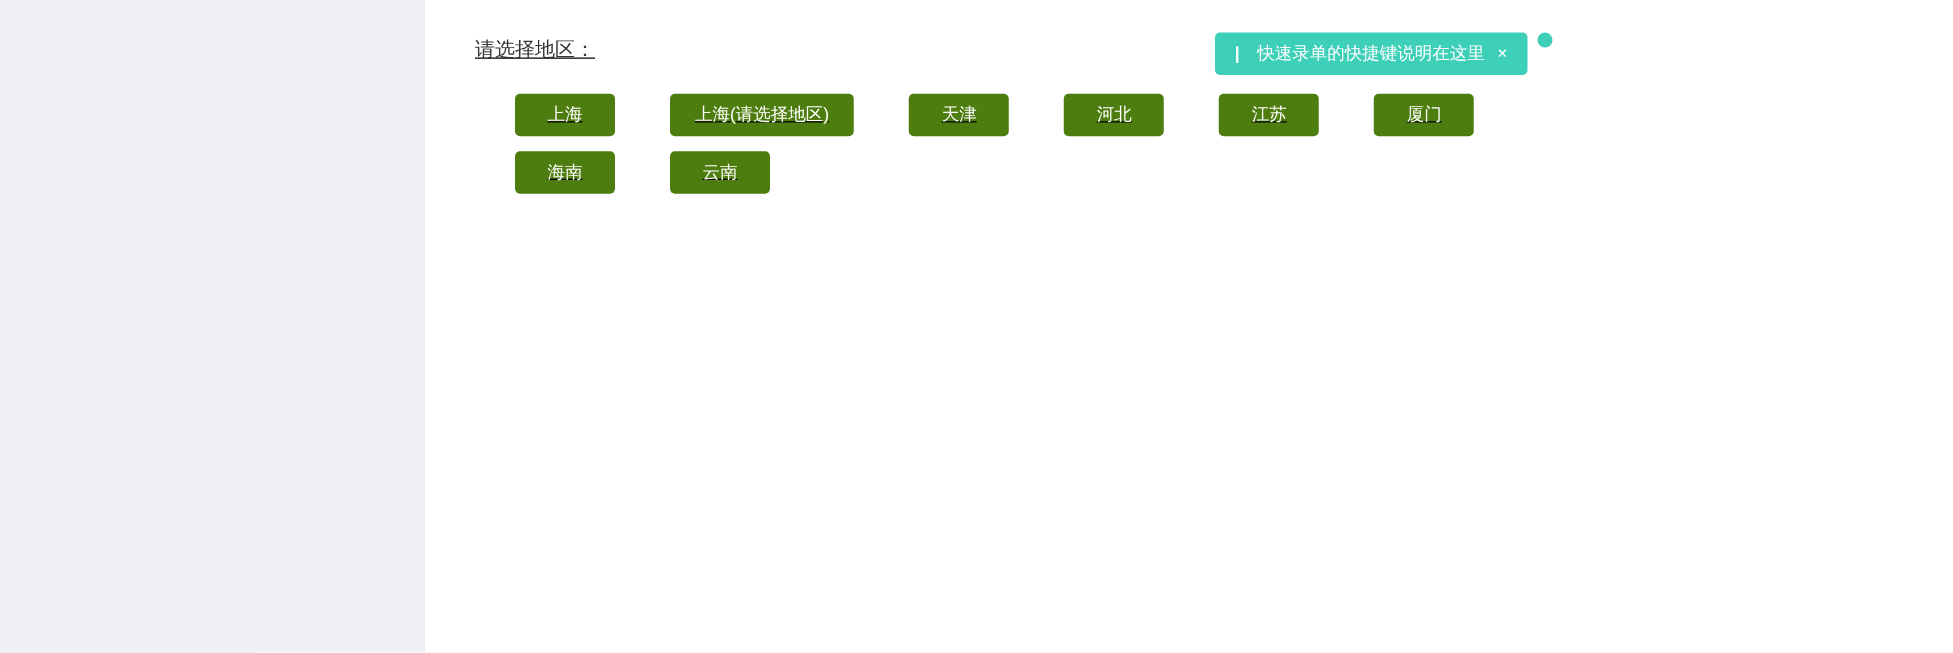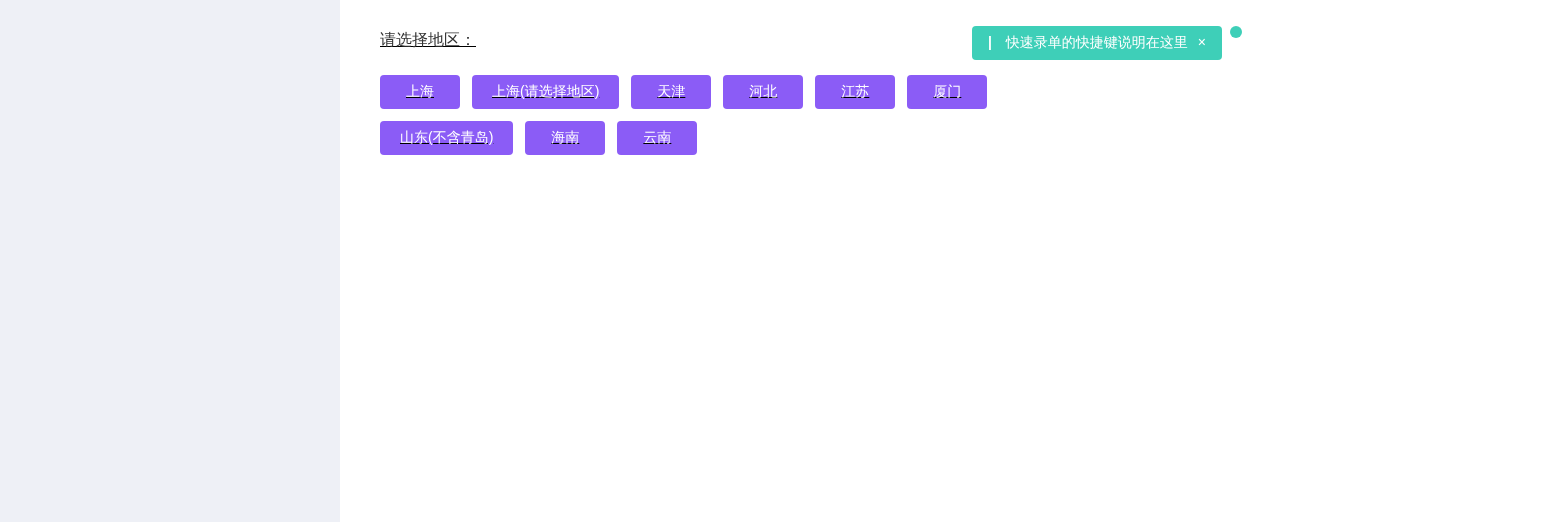--- a/index.html
+++ b/index.html
@@ -39,29 +39,30 @@
 
     .page-title {
       font-size: 16px;
       color: #333;
       margin-bottom: 24px;
       font-weight: normal;
     }
 
     .region-btn {
       padding: 8px 20px;
-      background: #8b5cf6;
+      background: #4d7c0f;
       border: none;
       border-radius: 4px;
       color: #ffffff;
       font-size: 14px;
       cursor: pointer;
       font-family: 'Microsoft YaHei', '微软雅黑', sans-serif;
       min-width: 80px;
       text-align: center;
+      margin-left: 32px;
     }
 
     
     .tooltip-banner {
       position: absolute;
       top: 14px;
       right: 340px;
       background: #3ecfb8;
       color: #ffffff;
       padding: 8px 16px;
@@ -125,21 +126,20 @@
   <div class="row-1">
     <button class="region-btn">上海</button>
     <button class="region-btn">上海(请选择地区)</button>
     <button class="region-btn">天津</button>
     <button class="region-btn">河北</button>
     <button class="region-btn">江苏</button>
     <button class="region-btn">厦门</button>
   </div>
 
   <div class="row-2">
-    <button class="region-btn">山东(不含青岛)</button>
     <button class="region-btn">海南</button>
     <button class="region-btn">云南</button>
   </div>
 
 </div>
 
 <div class="tooltip-banner">
   <span>快速录单的快捷键说明在这里</span>
   <button class="tooltip-close">×</button>
 </div>

